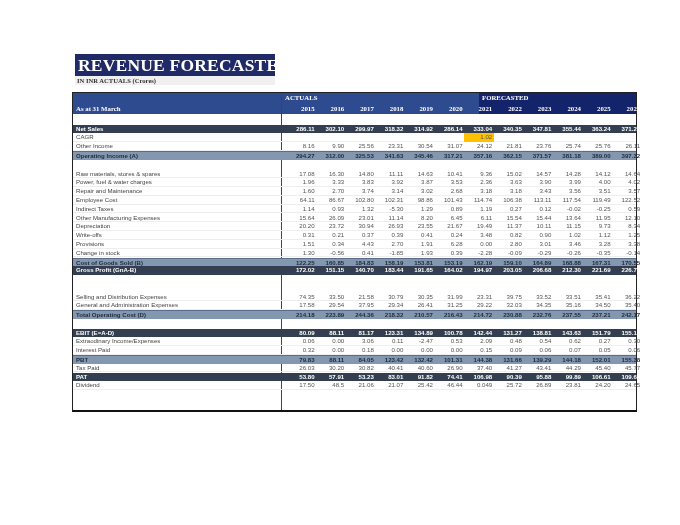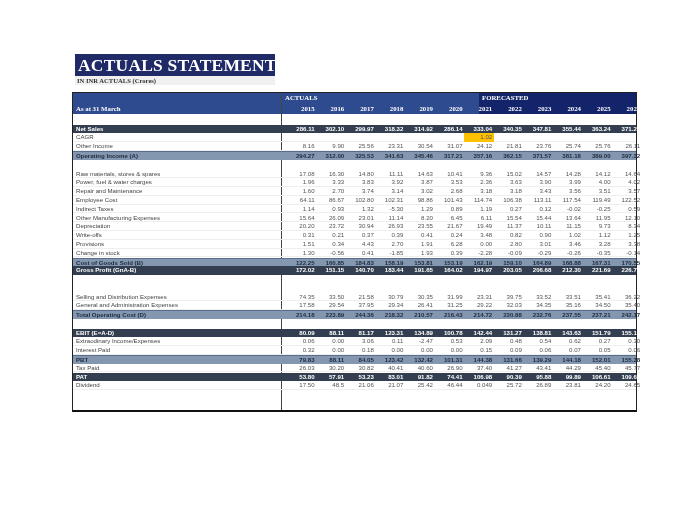--- a/index.html
+++ b/index.html
@@ -26,21 +26,21 @@
   .row.sub .lbl, .row.sub .cell { color:#1e2a3c; font-weight:bold; }
   .row.main { background:#333f50; }
   .row.main .lbl, .row.main .cell { color:#ffffff; font-weight:bold; }
   .row.plain { border-bottom:1px solid #eee; box-sizing:border-box; }
   .hl { position:absolute; background:#ffc000; height:8.8px; }
 </style>
 </head>
 <body>
 
 <div class="title-box">
-  <div class="title-text">ACTUALS STATEMENT</div>
+  <div class="title-text">REVENUE FORECASTED</div>
 </div>
 <div class="subtitle-box">
   <div class="subtitle-text">IN INR ACTUALS (Crores)</div>
 </div>
 
 <div class="sheet" id="sheet">
   <div class="hdr1">
     <div class="forecast-band"></div>
     <div class="hdr-label" style="left:212px;top:0;">ACTUALS</div>
     <div class="hdr-label" style="left:409px;top:0;">FORECASTED</div>

